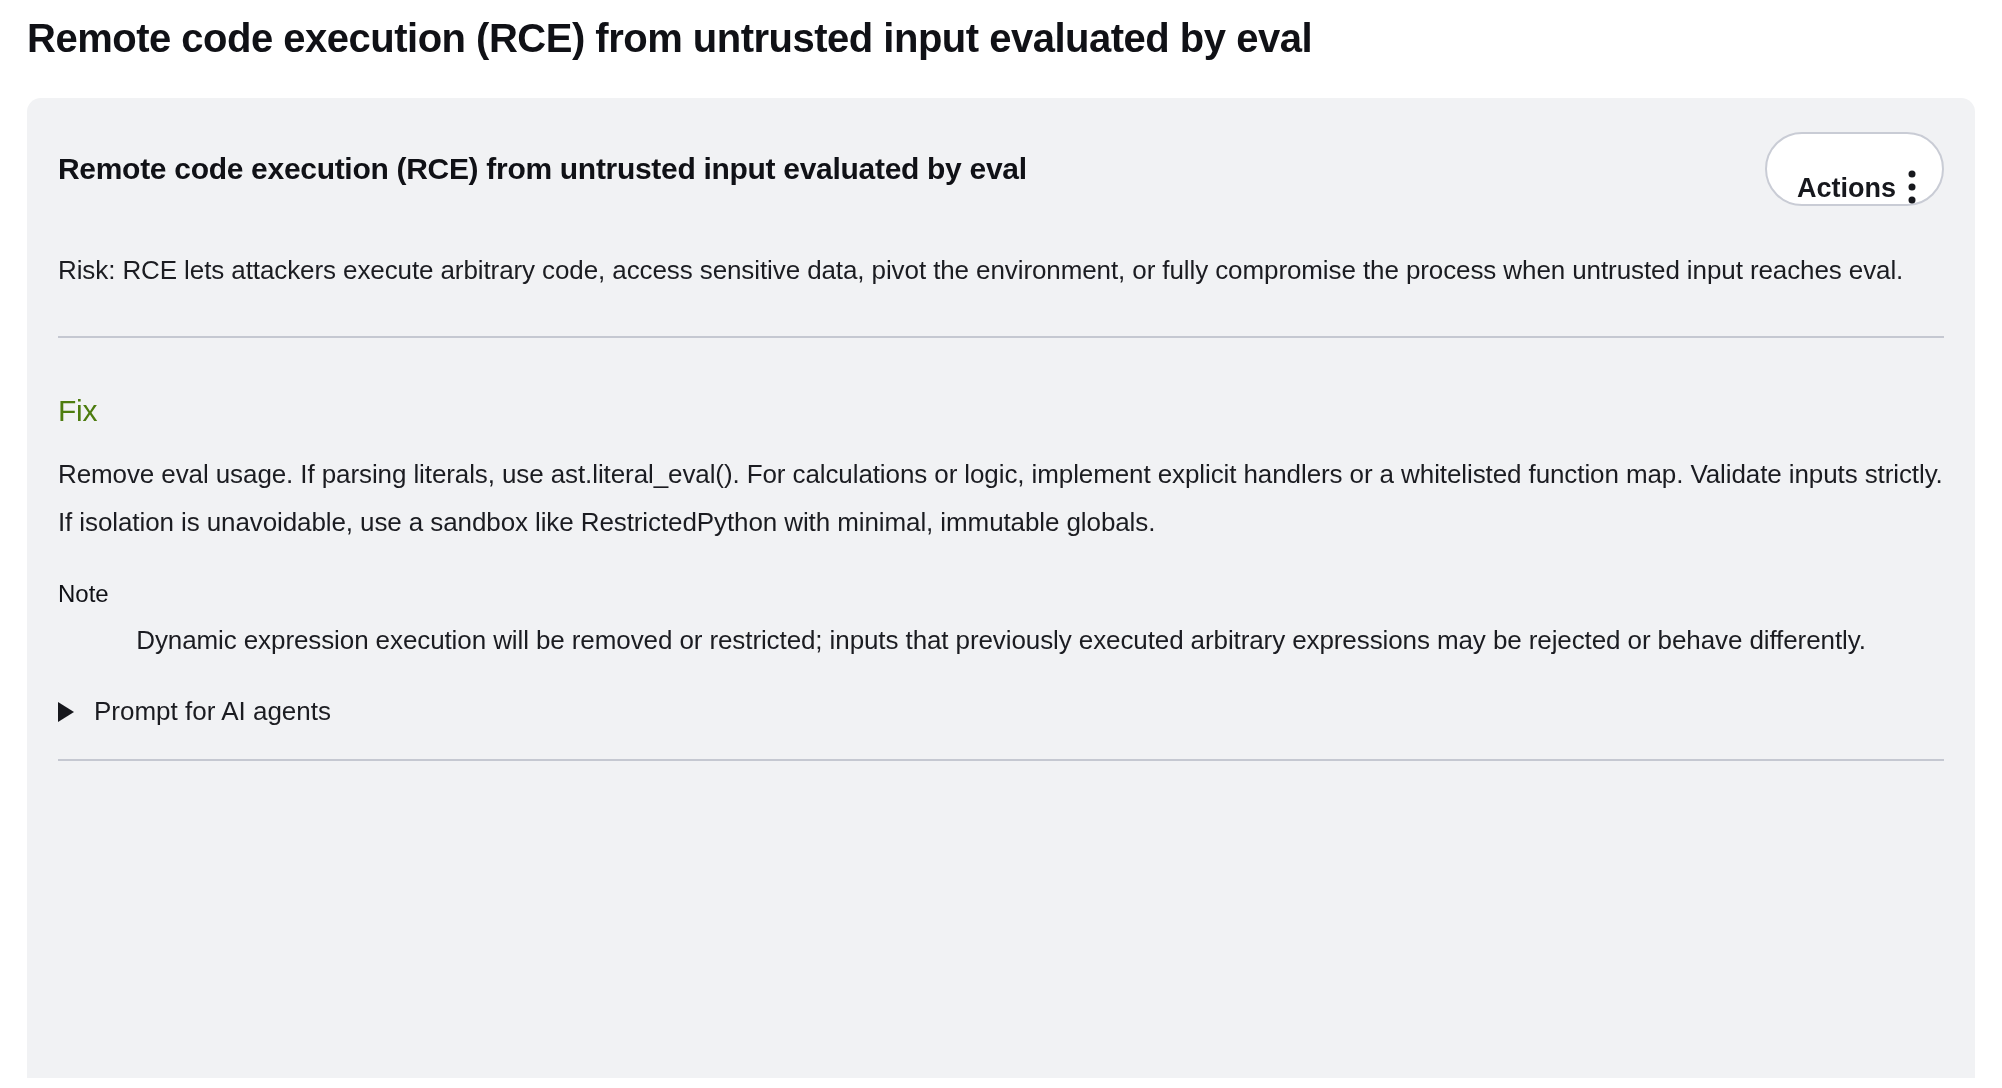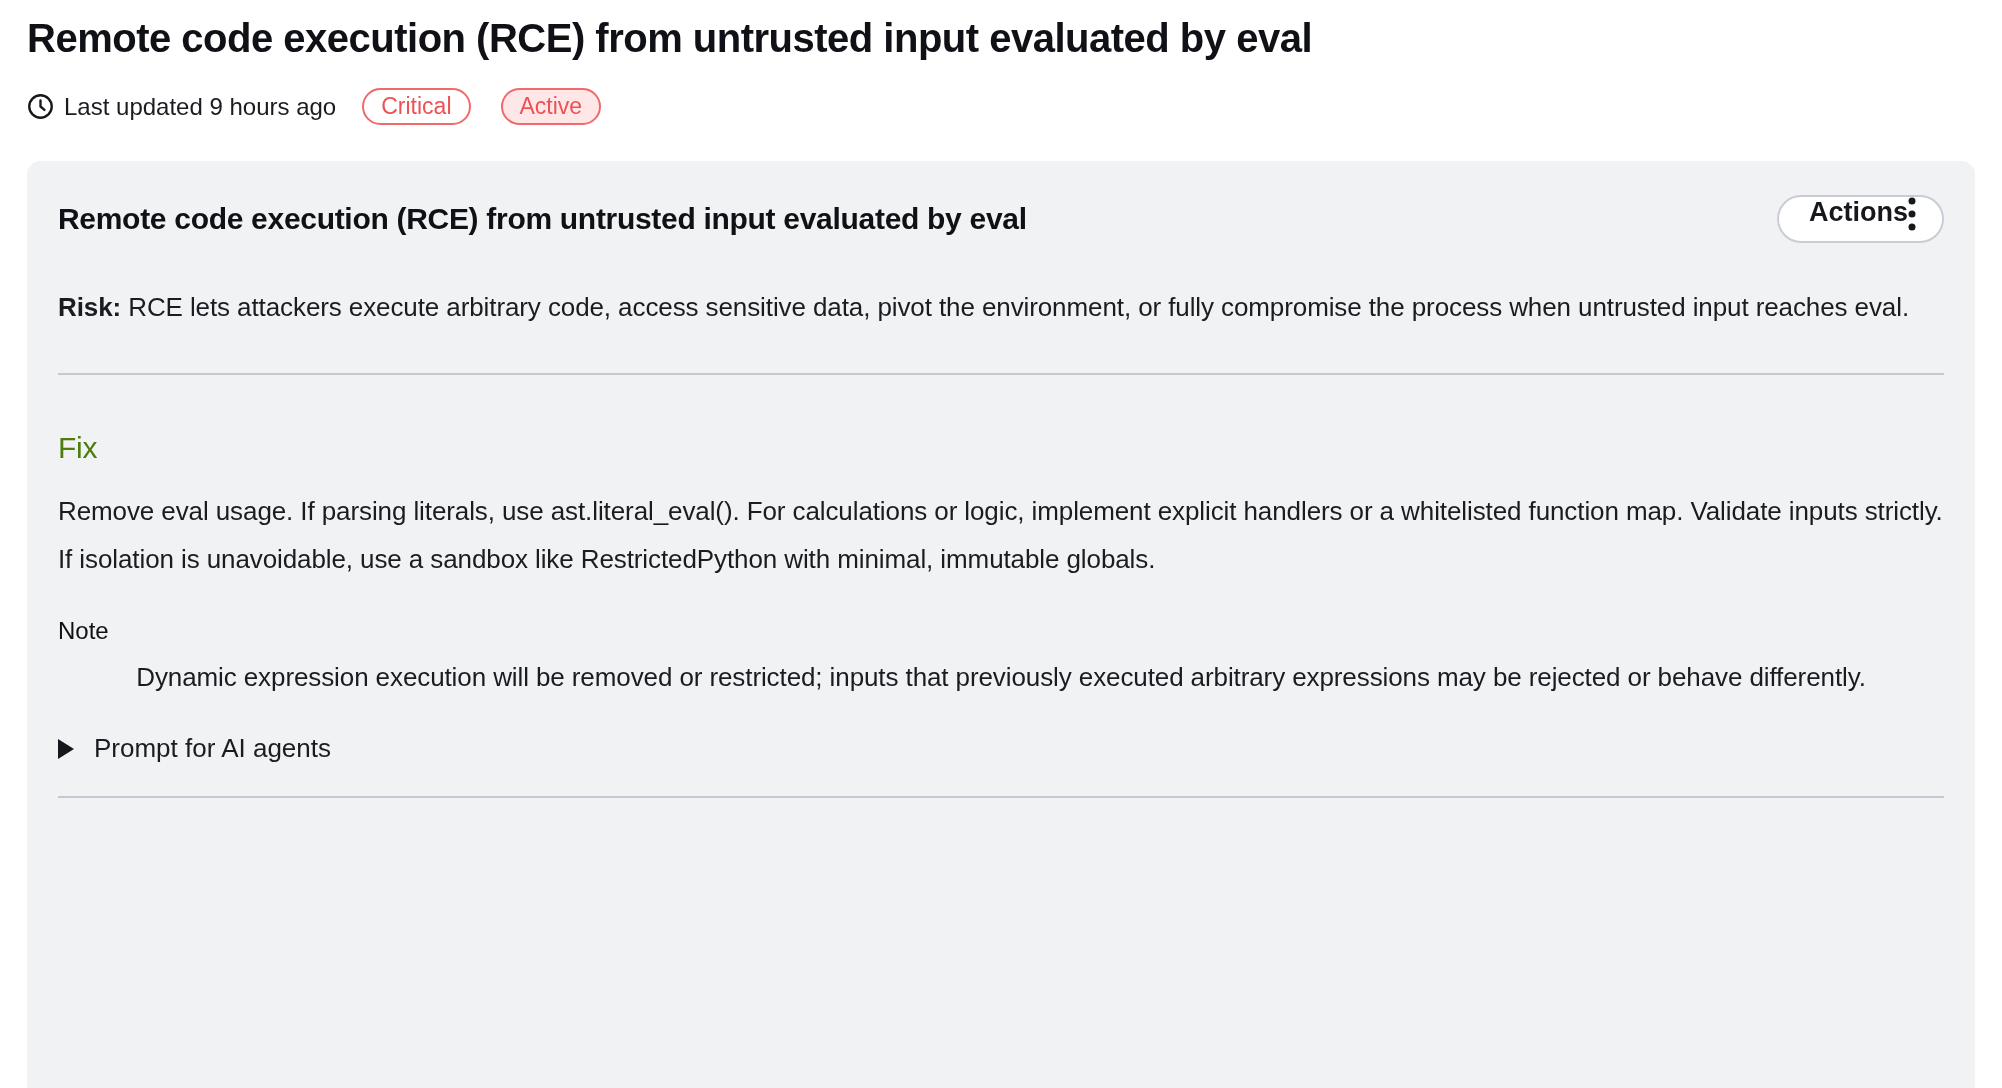--- a/index.html
+++ b/index.html
@@ -63,43 +63,44 @@
     justify-content: space-between;
   }
   .card-title {
     font-size: 30px;
     font-weight: 700;
     letter-spacing: -0.3px;
     color: #101116;
   }
   .actions-button {
     display: inline-flex;
-    align-items: flex-start;
-    height: 48px;
+    align-items: flex-end;
+    gap: 12px;
+    height: 74px;
     padding: 0 26px 0 30px;
     background: #ffffff;
     border: 2px solid #c9ccd5;
     border-radius: 999px;
     font-family: inherit;
     font-size: 27px;
     font-weight: 700;
     color: #17181d;
     cursor: pointer;
   }
   .kebab-icon { width: 8px; height: 34px; display: block; }
 
   .body-text {
     font-size: 26px;
     line-height: 48px;
     color: #1b1c21;
     letter-spacing: -0.1px;
   }
   .para-risk  { margin-top: 40px; }
   .para-cause { margin-top: 44px; }
-  .body-text b { font-weight: 700; }
+  .body-text b { font-weight: 400; }
 
   .divider {
     border: none;
     border-top: 2px solid #c5c8d1;
     margin: 42px 0 0 0;
   }
 
   .fix-heading {
     margin-top: 56px;
     font-size: 30px;
@@ -136,31 +137,20 @@
 
   .divider-bottom { margin-top: 32px; }
 </style>
 </head>
 <body>
 
 <div class="page">
 
   <h1 class="page-title">Remote code execution (RCE) from untrusted input evaluated by eval</h1>
 
-  <div class="meta-row">
-    <span class="meta-updated">
-      <svg class="clock-icon" viewBox="0 0 24 24" fill="none" stroke="#17181d" stroke-width="2.1" stroke-linecap="round" stroke-linejoin="round">
-        <circle cx="12" cy="12" r="10"></circle>
-        <polyline points="12 6.5 12 12 15.5 15"></polyline>
-      </svg>
-      <span>Last updated 9 hours ago</span>
-    </span>
-    <span class="badge outline">Critical</span>
-    <span class="badge filled">Active</span>
-  </div>
 
   <div class="card">
 
     <div class="card-header">
       <h2 class="card-title">Remote code execution (RCE) from untrusted input evaluated by eval</h2>
       <button class="actions-button">
         <span>Actions</span>
         <svg class="kebab-icon" viewBox="0 0 8 34" fill="#17181d">
           <circle cx="4" cy="4" r="3.5"></circle>
           <circle cx="4" cy="17" r="3.5"></circle>

